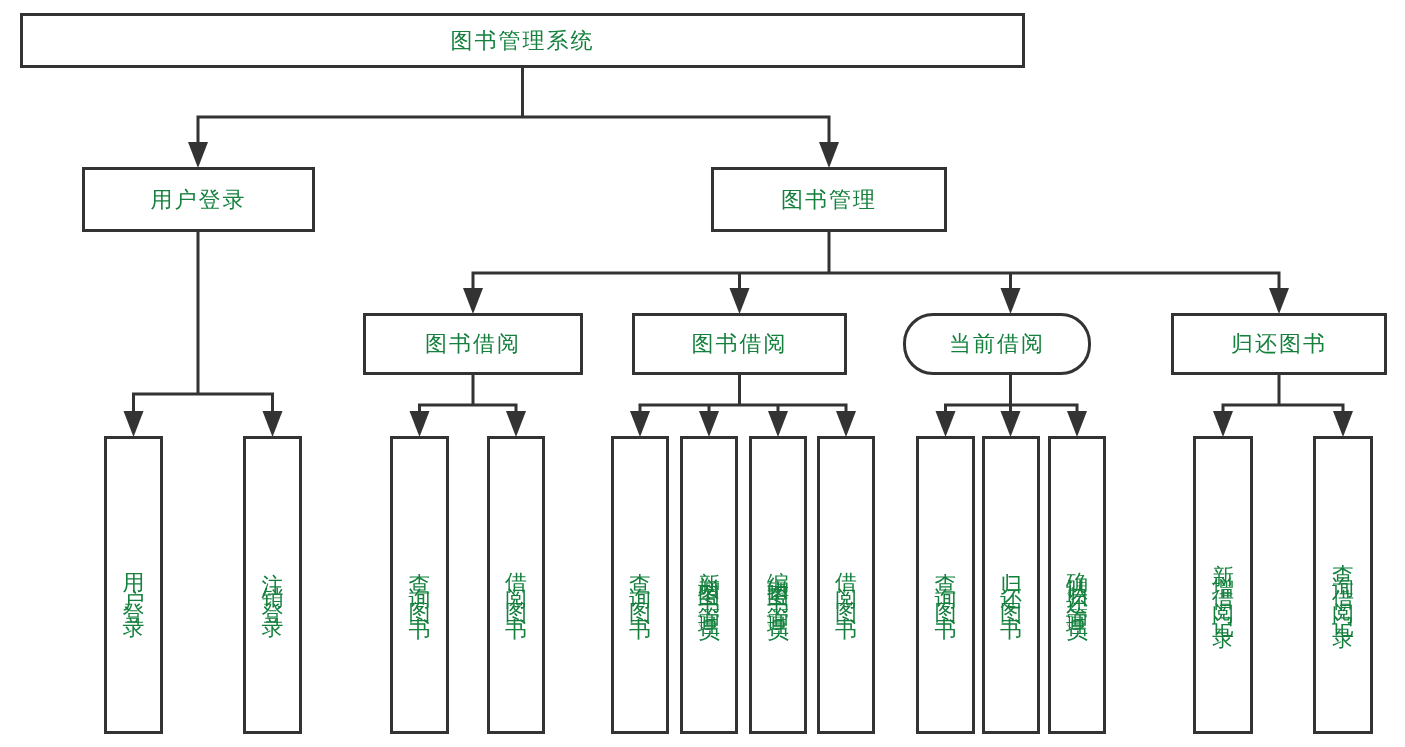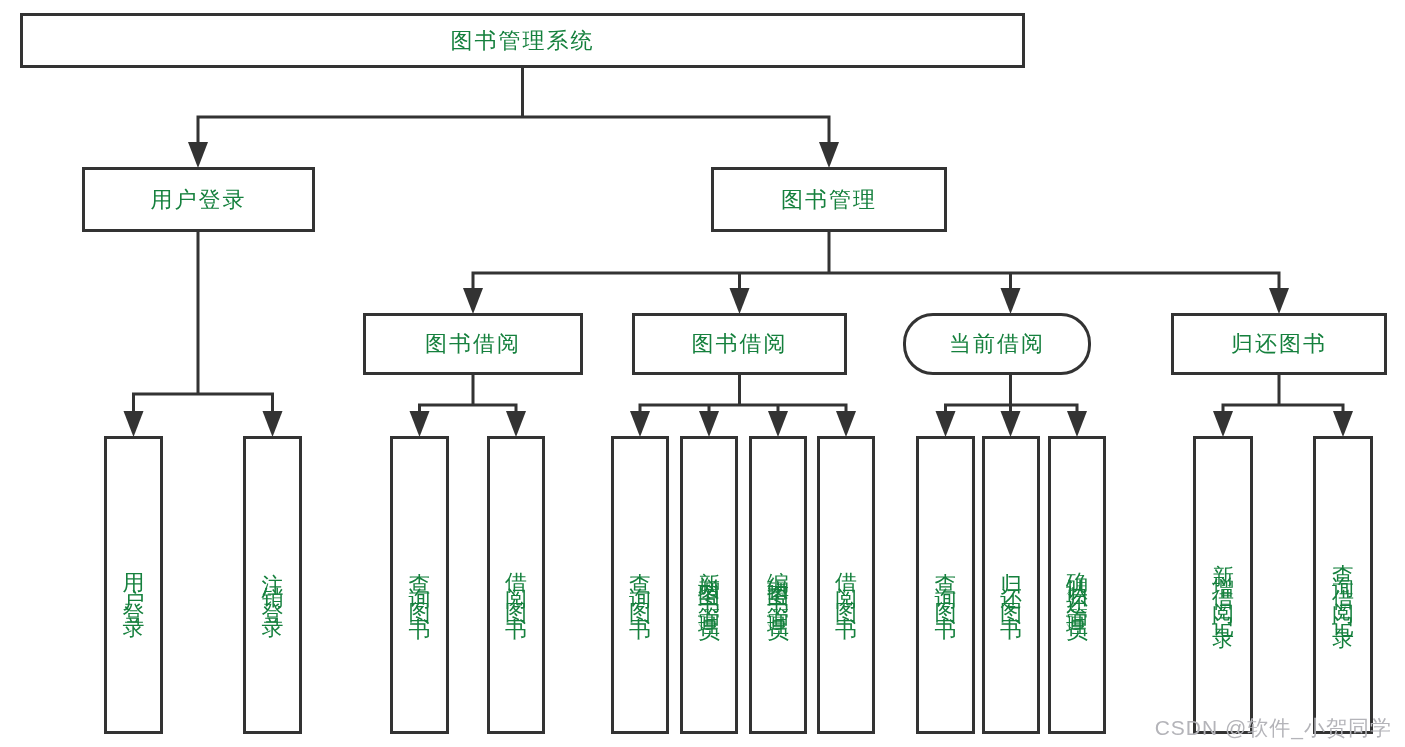--- a/index.html
+++ b/index.html
@@ -120,15 +120,14 @@
     <span>确认归还（管理员）</span>
   </div>
 
   <div class="box vbox ls6" style="left:1193px;top:436px;width:60px;height:298px;">
     <span>新增借阅记录</span>
   </div>
   <div class="box vbox ls6" style="left:1313px;top:436px;width:60px;height:298px;">
     <span>查询借阅记录</span>
   </div>
 
-  <div id="watermark">CSDN @软件_小贺同学</div>
 
 </div>
 
 </body></html>

